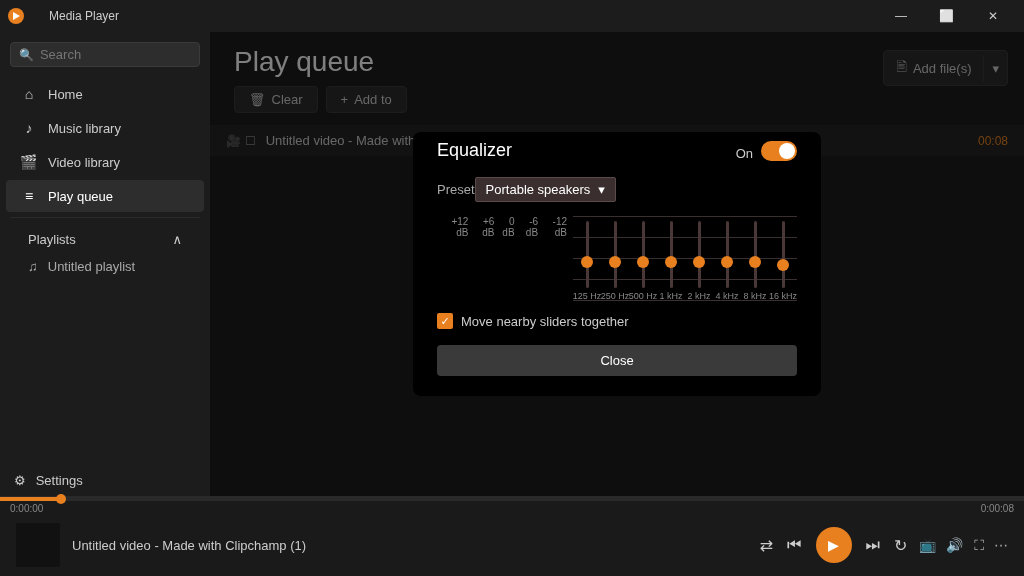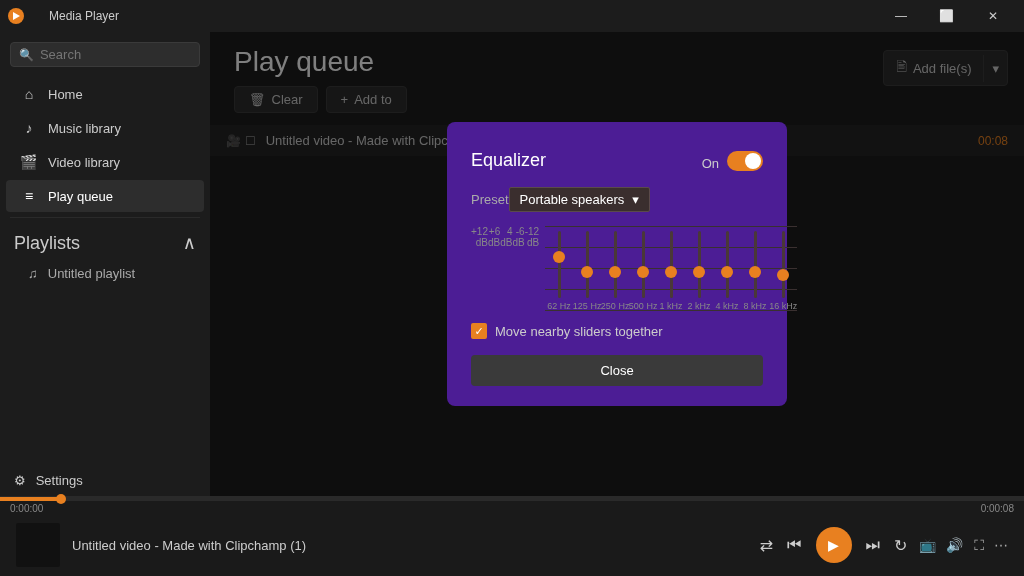--- a/index.html
+++ b/index.html
@@ -113,24 +113,24 @@
     }
     .nav-item .nav-icon { font-size: 14px; width: 18px; text-align: center; }
 
     .playlist-section {
       margin-top: 4px;
     }
     .playlist-header {
       display: flex;
       align-items: center;
       justify-content: space-between;
-      padding: 6px 14px;
-      cursor: pointer;
-      color: #ccc;
-      font-size: 18px;
+      padding: 6px 28px;
+      cursor: pointer;
+      color: #ccc;
+      font-size: 13px;
     }
     .playlist-item {
       display: flex;
       align-items: center;
       gap: 10px;
       padding: 6px 14px 6px 28px;
       font-size: 13px;
       color: #aaa;
       cursor: pointer;
     }
@@ -226,24 +226,24 @@
       top: 0; left: 0; right: 0; bottom: 0;
       background: rgba(0,0,0,0.5);
       display: flex;
       align-items: center;
       justify-content: center;
       z-index: 10;
     }
 
     
     .eq-dialog {
-      background: #4c1d95;
+      background: #000000;
       border-radius: 8px;
-      padding: 28px 24px 20px 24px;
-      width: 340px;
+      padding: 8px 24px 20px 24px;
+      width: 408px;
       min-width: 320px;
     }
     .eq-header {
       display: flex;
       align-items: center;
       justify-content: space-between;
       margin-bottom: 16px;
     }
     .eq-title {
       font-size: 18px;
@@ -615,40 +615,34 @@
           <div class="eq-preset-select">
             <span>Portable speakers</span>
             <span>▾</span>
           </div>
         </div>
 
         <div class="eq-container">
           <div class="eq-y-labels">
             <span>+12 dB</span>
             <span>+6 dB</span>
-            <span>4 dB</span>
+            <span>0 dB</span>
             <span>-6 dB</span>
             <span>-12 dB</span>
           </div>
           <div class="eq-sliders-area">
             <div class="eq-grid-lines">
               <div class="eq-grid-line"></div>
               <div class="eq-grid-line"></div>
               <div class="eq-grid-line"></div>
               <div class="eq-grid-line"></div>
               <div class="eq-grid-line"></div>
             </div>
             <div class="eq-sliders-row">
 
-              <div class="eq-single-band">
-                <div class="eq-vert-track">
-                  <div class="eq-vert-thumb" style="top: 20px;"></div>
-                </div>
-                <span class="eq-freq-label">62 Hz</span>
-              </div>
 
               <div class="eq-single-band">
                 <div class="eq-vert-track">
                   <div class="eq-vert-thumb" style="top: 35px;"></div>
                 </div>
                 <span class="eq-freq-label">125 Hz</span>
               </div>
 
               <div class="eq-single-band">
                 <div class="eq-vert-track">

